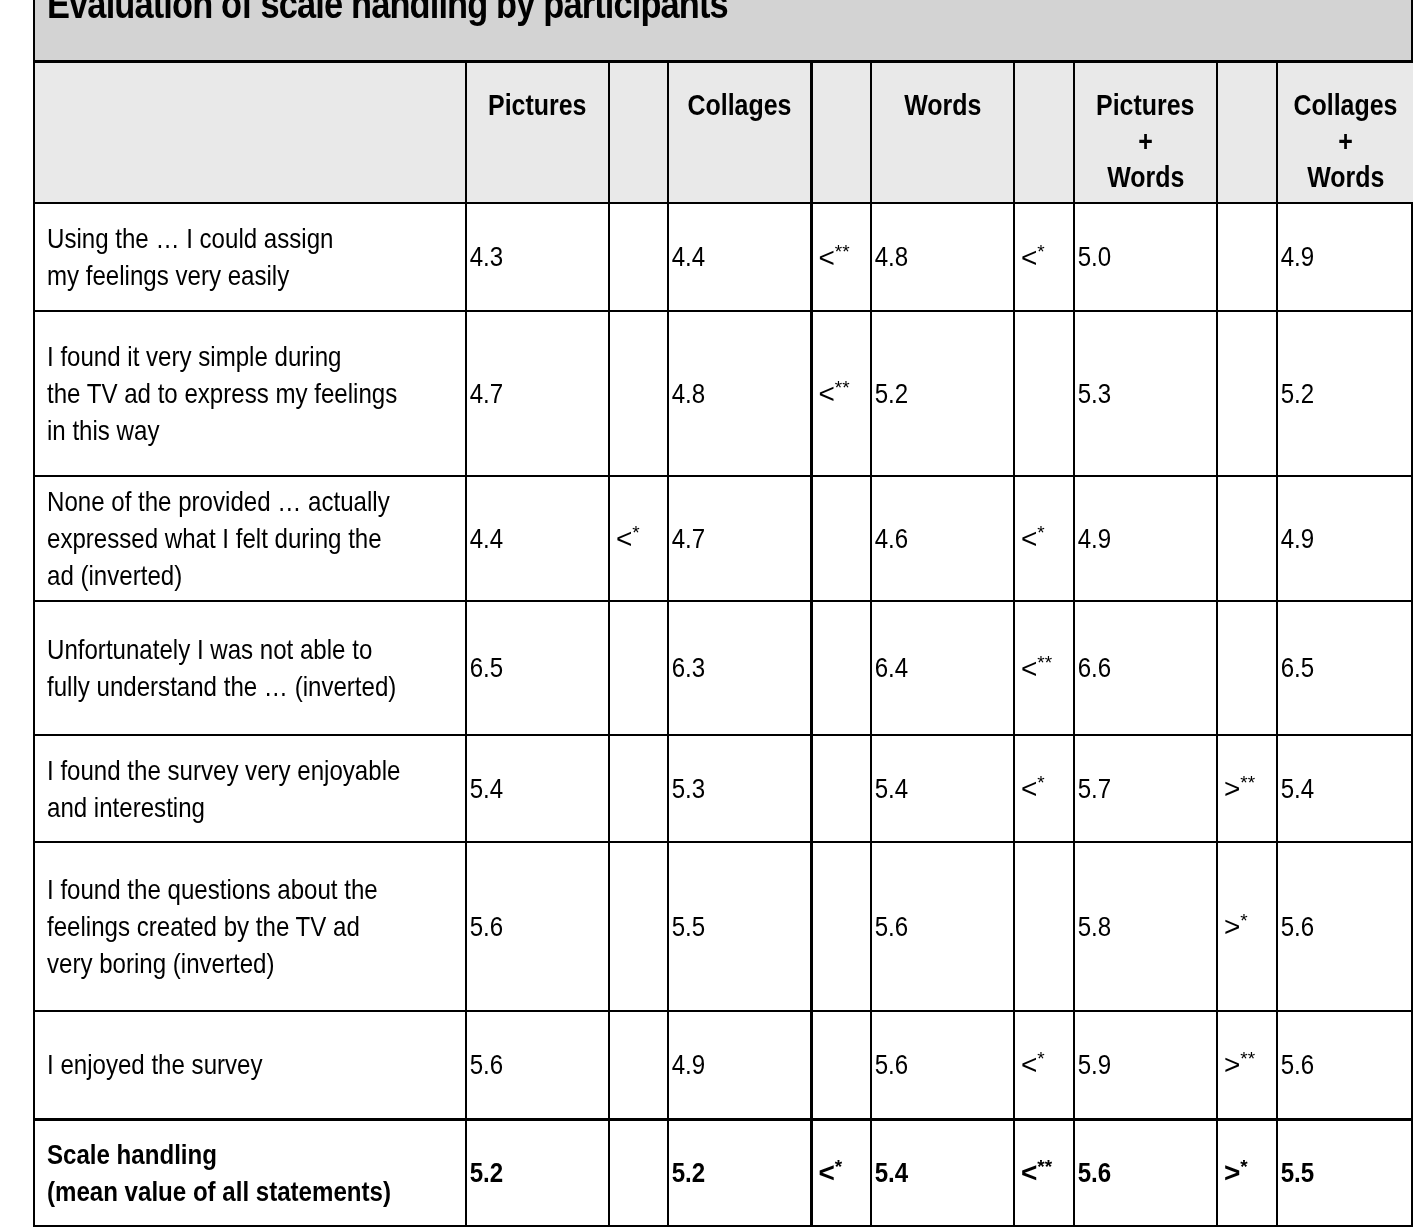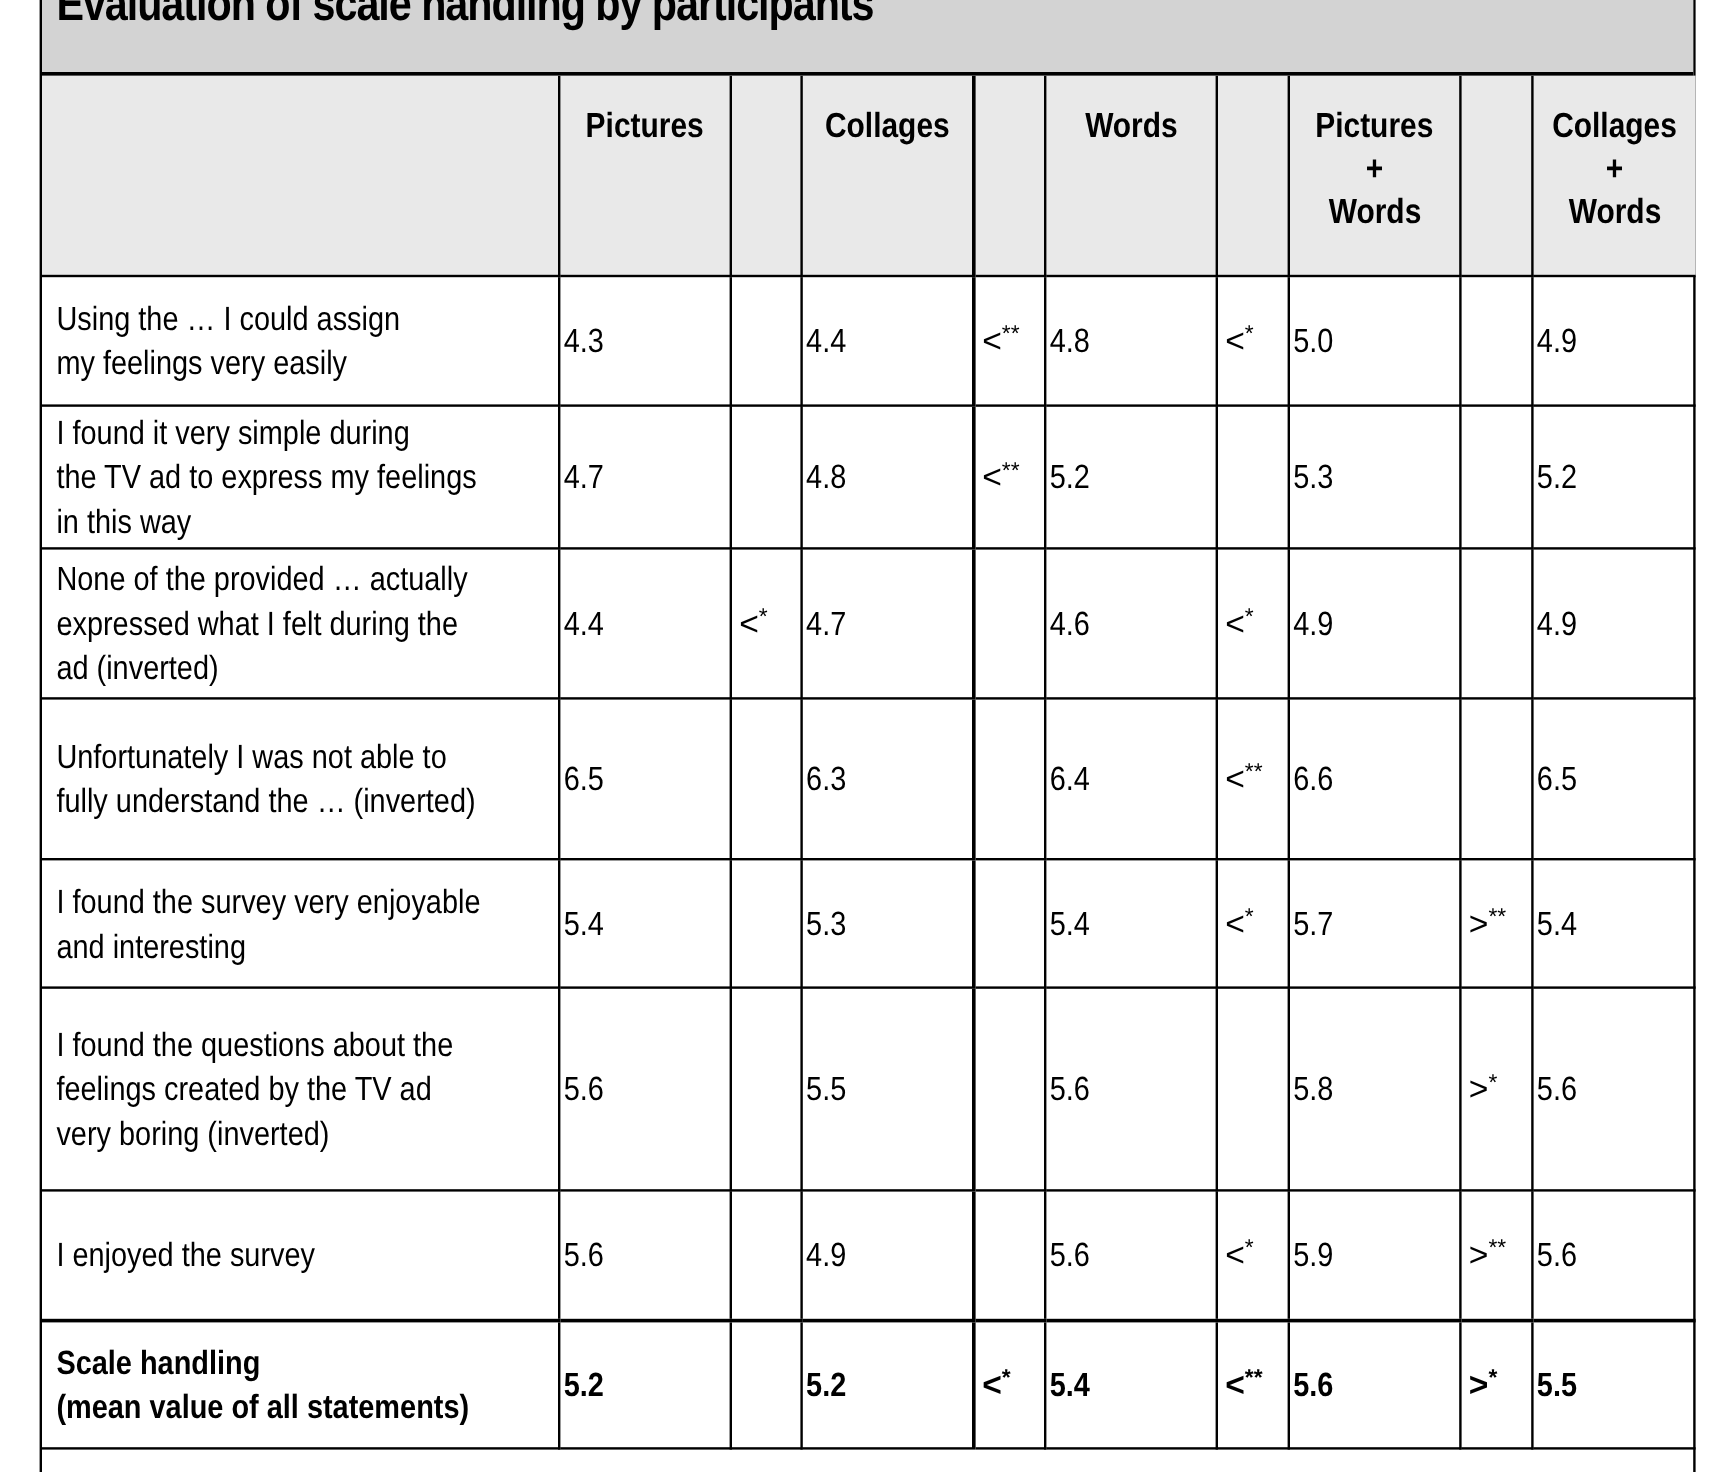--- a/index.html
+++ b/index.html
@@ -48,21 +48,21 @@
     }
     table.data td, table.data th {
       border: 2px solid #000;
       padding: 0;
       box-sizing: border-box;
     }
     table.data tr > :first-child { border-left: none; text-decoration: underline; }
     table.data tr > :last-child { border-right: none; }
     table.data tr.head th {
       background: #e9e9e9;
-      height: 167px;
+      height: 140px;
       vertical-align: top;
       font-weight: bold;
       font-size: 29px;
       text-align: center;
       border-top: none;
       padding-top: 24px;
       line-height: 36px;
     }
     .condensed {
       display: inline-block;
@@ -166,21 +166,21 @@
         <td class="sig"><span></span><span class="stars"></span></td>
         <td class="val"><span class="condensed">4.4</span></td>
         <td class="sig thick-left"><span>&lt;</span><span class="stars">**</span></td>
         <td class="val"><span class="condensed">4.8</span></td>
         <td class="sig"><span>&lt;</span><span class="stars">*</span></td>
         <td class="val"><span class="condensed">5.0</span></td>
         <td class="sig"><span></span><span class="stars"></span></td>
         <td class="val"><span class="condensed">4.9</span></td>
       </tr>
 
-      <tr style="height:119px">
+      <tr style="height:165px">
         <td class="label">
           <span class="condensed-left">I found it very simple during</span><br>
           <span class="condensed-left">the TV ad to express my feelings</span><br>
           <span class="condensed-left">in this way</span>
         </td>
         <td class="val"><span class="condensed">4.7</span></td>
         <td class="sig"><span></span><span class="stars"></span></td>
         <td class="val"><span class="condensed">4.8</span></td>
         <td class="sig thick-left"><span>&lt;</span><span class="stars">**</span></td>
         <td class="val"><span class="condensed">5.2</span></td>

